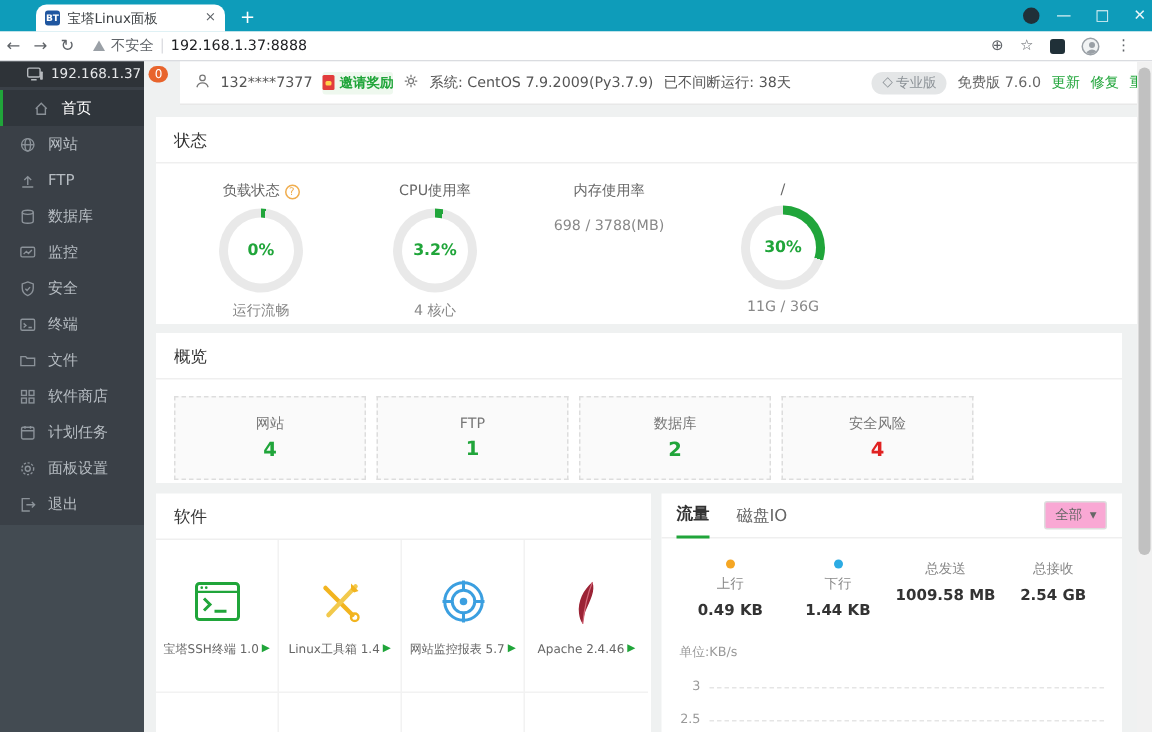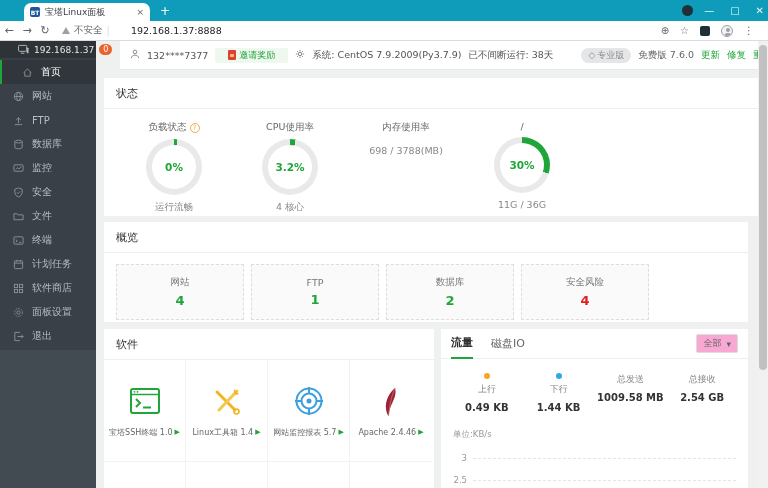--- a/index.html
+++ b/index.html
@@ -13,21 +13,21 @@
   .tab-close { font-size:9px; color:#5f6368; flex:none; }
   .newtab-btn { position:absolute; left:160px; top:4px; color:#fff; font-size:12px; line-height:14px; }
   .tb-dot { position:absolute; left:682px; top:5px; width:11px; height:11px; border-radius:50%; background:#203038; }
   .win-controls { position:absolute; right:4px; top:0; height:21px; display:flex; align-items:center; gap:16px; color:#eaf6f9; font-size:10px; }
   .toolbar { position:absolute; left:0; top:21px; width:768px; height:20px; background:#fff; border-bottom:1px solid #dadce0; display:flex; align-items:center; font-size:10px; color:#5f6368; }
   .nav-ic { width:18px; text-align:center; font-size:11px; color:#5f6368; flex:none; }
   .addr { display:flex; align-items:center; gap:4px; margin-left:8px; flex:1; }
   .warn-tri { width:0; height:0; border-left:4px solid transparent; border-right:4px solid transparent; border-bottom:7px solid #9aa0a6; position:relative; }
   .addr-sec { color:#5f6368; font-size:9.5px; }
   .addr-sep { color:#dadce0; }
-  .addr-url { color:#202124; font-size:9.5px;margin-left:17px; }
+  .addr-url { color:#202124; font-size:9.5px; }
   .tb-right { display:flex; align-items:center; gap:11px; margin-right:14px; }
   .puzzle { width:10px; height:10px; background:#203038; border-radius:2px; }
   .avatar { width:12px; height:12px; border-radius:50%; border:1px solid #9aa0a6; background:#f1f3f4; position:relative; overflow:hidden; }
   .avatar:before { content:""; position:absolute; left:3.5px; top:2px; width:4px; height:4px; border-radius:50%; background:#9aa0a6; }
   .avatar:after { content:""; position:absolute; left:1.5px; top:7px; width:8px; height:5px; border-radius:4px 4px 0 0; background:#9aa0a6; }
 
   
   .app { position:absolute; left:0; top:41px; width:768px; height:447px; }
   .scrollbar { position:absolute; right:0; top:0; width:10px; height:447px; background:#f1f1f1; }
   .scroll-thumb { position:absolute; left:1px; top:4px; width:8px; height:325px; background:#c1c1c1; border-radius:4px; }
@@ -39,21 +39,21 @@
   .side-badge { background:#e8642c; color:#fff; font-size:8px; border-radius:7px; padding:0 4px; line-height:11px; }
   .menu { background:#3a4047; padding:2px 0; }
   .menu-item { height:24px; display:flex; align-items:center; padding-left:13px; gap:8px; color:#b6bcc2; font-size:10px; cursor:pointer; }
   .menu-item.active { background:#30363c; color:#fff; border-left:2px solid #20a53a; padding-left:20px; }
   .menu-ic { width:11px; height:11px; flex:none; opacity:.85; }
   .menu-ic svg { display:block; }
 
   
   .mainhead { position:absolute; left:96px; top:0; width:662px; height:29px; background:#fff; border-bottom:1px solid #e8e8e8; display:flex; align-items:center; font-size:9.5px; color:#555; padding:0 10px; gap:7px;margin-left:24px; }
   .mh-ic { color:#777; font-size:10px; }
-  .invite { display:flex; align-items:center; gap:3px; background:#eef8ee; border-radius:2px; padding:1px 13px; }
+  .invite { display:flex; align-items:center; gap:3px; background:#eef8ee; border-radius:2px; padding:1px 0;font-weight:bold; }
   .envelope { width:8px; height:10px; background:#e23c3c; border-radius:1px; position:relative; }
   .envelope:before { content:""; position:absolute; left:2px; top:4px; width:4px; height:3px; background:#ffd04c; border-radius:1px; }
   .invite-text { color:#20a53a; font-size:9px; }
   .mh-spacer { flex:1; }
   .pro-badge { display:flex; align-items:center; gap:2px; background:#e4e6e7; color:#8b9196; border-radius:8px; padding:1px 7px; font-size:9px; }
   .mh-version { color:#666; }
   .mh-link { color:#20a53a; cursor:pointer; }
 
   
   .content { position:absolute; left:96px; top:29px; width:662px; height:418px; background:#eff1f1; }
@@ -199,53 +199,53 @@
             <svg width="11" height="11" viewBox="0 0 12 12">
               <path d="M6 1l4 1.5v3c0 2.7-1.7 4.6-4 5.5-2.3-.9-4-2.8-4-5.5v-3z" fill="none" stroke="#9aa1a8" stroke-width="1"></path>
               <path d="M4.3 6l1.2 1.2 2.2-2.4" fill="none" stroke="#9aa1a8" stroke-width="1"></path>
             </svg>
           </span>
           <span>安全</span>
         </div>
         <div class="menu-item">
           <span class="menu-ic">
             <svg width="11" height="11" viewBox="0 0 12 12">
-              <path d="M1 3h3.5l1 1.2H11V9.5H1z" fill="none" stroke="#9aa1a8" stroke-width="1"></path>
-            </svg>
-          </span>
-          <span>文件</span>
-        </div>
-        <div class="menu-item">
-          <span class="menu-ic">
-            <svg width="11" height="11" viewBox="0 0 12 12">
               <rect x="1" y="2" width="10" height="8" rx="1" fill="none" stroke="#9aa1a8" stroke-width="1"></rect>
               <path d="M3 5l1.7 1.5L3 8M6.5 8H9" fill="none" stroke="#9aa1a8" stroke-width="1"></path>
             </svg>
           </span>
           <span>终端</span>
         </div>
         <div class="menu-item">
           <span class="menu-ic">
             <svg width="11" height="11" viewBox="0 0 12 12">
-              <rect x="1.5" y="2" width="9" height="8.5" rx="1" fill="none" stroke="#9aa1a8" stroke-width="1"></rect>
-              <path d="M1.5 4.5h9M4 1v2M8 1v2" fill="none" stroke="#9aa1a8" stroke-width="1"></path>
-            </svg>
-          </span>
-          <span>计划任务</span>
+              <path d="M1 3h3.5l1 1.2H11V9.5H1z" fill="none" stroke="#9aa1a8" stroke-width="1"></path>
+            </svg>
+          </span>
+          <span>文件</span>
         </div>
         <div class="menu-item">
           <span class="menu-ic">
             <svg width="11" height="11" viewBox="0 0 12 12">
               <rect x="1.5" y="1.5" width="3.5" height="3.5" fill="none" stroke="#9aa1a8" stroke-width="1"></rect>
               <rect x="7" y="1.5" width="3.5" height="3.5" fill="none" stroke="#9aa1a8" stroke-width="1"></rect>
               <rect x="1.5" y="7" width="3.5" height="3.5" fill="none" stroke="#9aa1a8" stroke-width="1"></rect>
               <rect x="7" y="7" width="3.5" height="3.5" fill="none" stroke="#9aa1a8" stroke-width="1"></rect>
             </svg>
           </span>
           <span>软件商店</span>
+        </div>
+        <div class="menu-item">
+          <span class="menu-ic">
+            <svg width="11" height="11" viewBox="0 0 12 12">
+              <rect x="1.5" y="2" width="9" height="8.5" rx="1" fill="none" stroke="#9aa1a8" stroke-width="1"></rect>
+              <path d="M1.5 4.5h9M4 1v2M8 1v2" fill="none" stroke="#9aa1a8" stroke-width="1"></path>
+            </svg>
+          </span>
+          <span>计划任务</span>
         </div>
         <div class="menu-item">
           <span class="menu-ic">
             <svg width="11" height="11" viewBox="0 0 12 12">
               <circle cx="6" cy="6" r="1.8" fill="none" stroke="#9aa1a8" stroke-width="1"></circle>
               <circle cx="6" cy="6" r="4.3" fill="none" stroke="#9aa1a8" stroke-width="1" stroke-dasharray="1.6 1.2"></circle>
             </svg>
           </span>
           <span>面板设置</span>
         </div>

